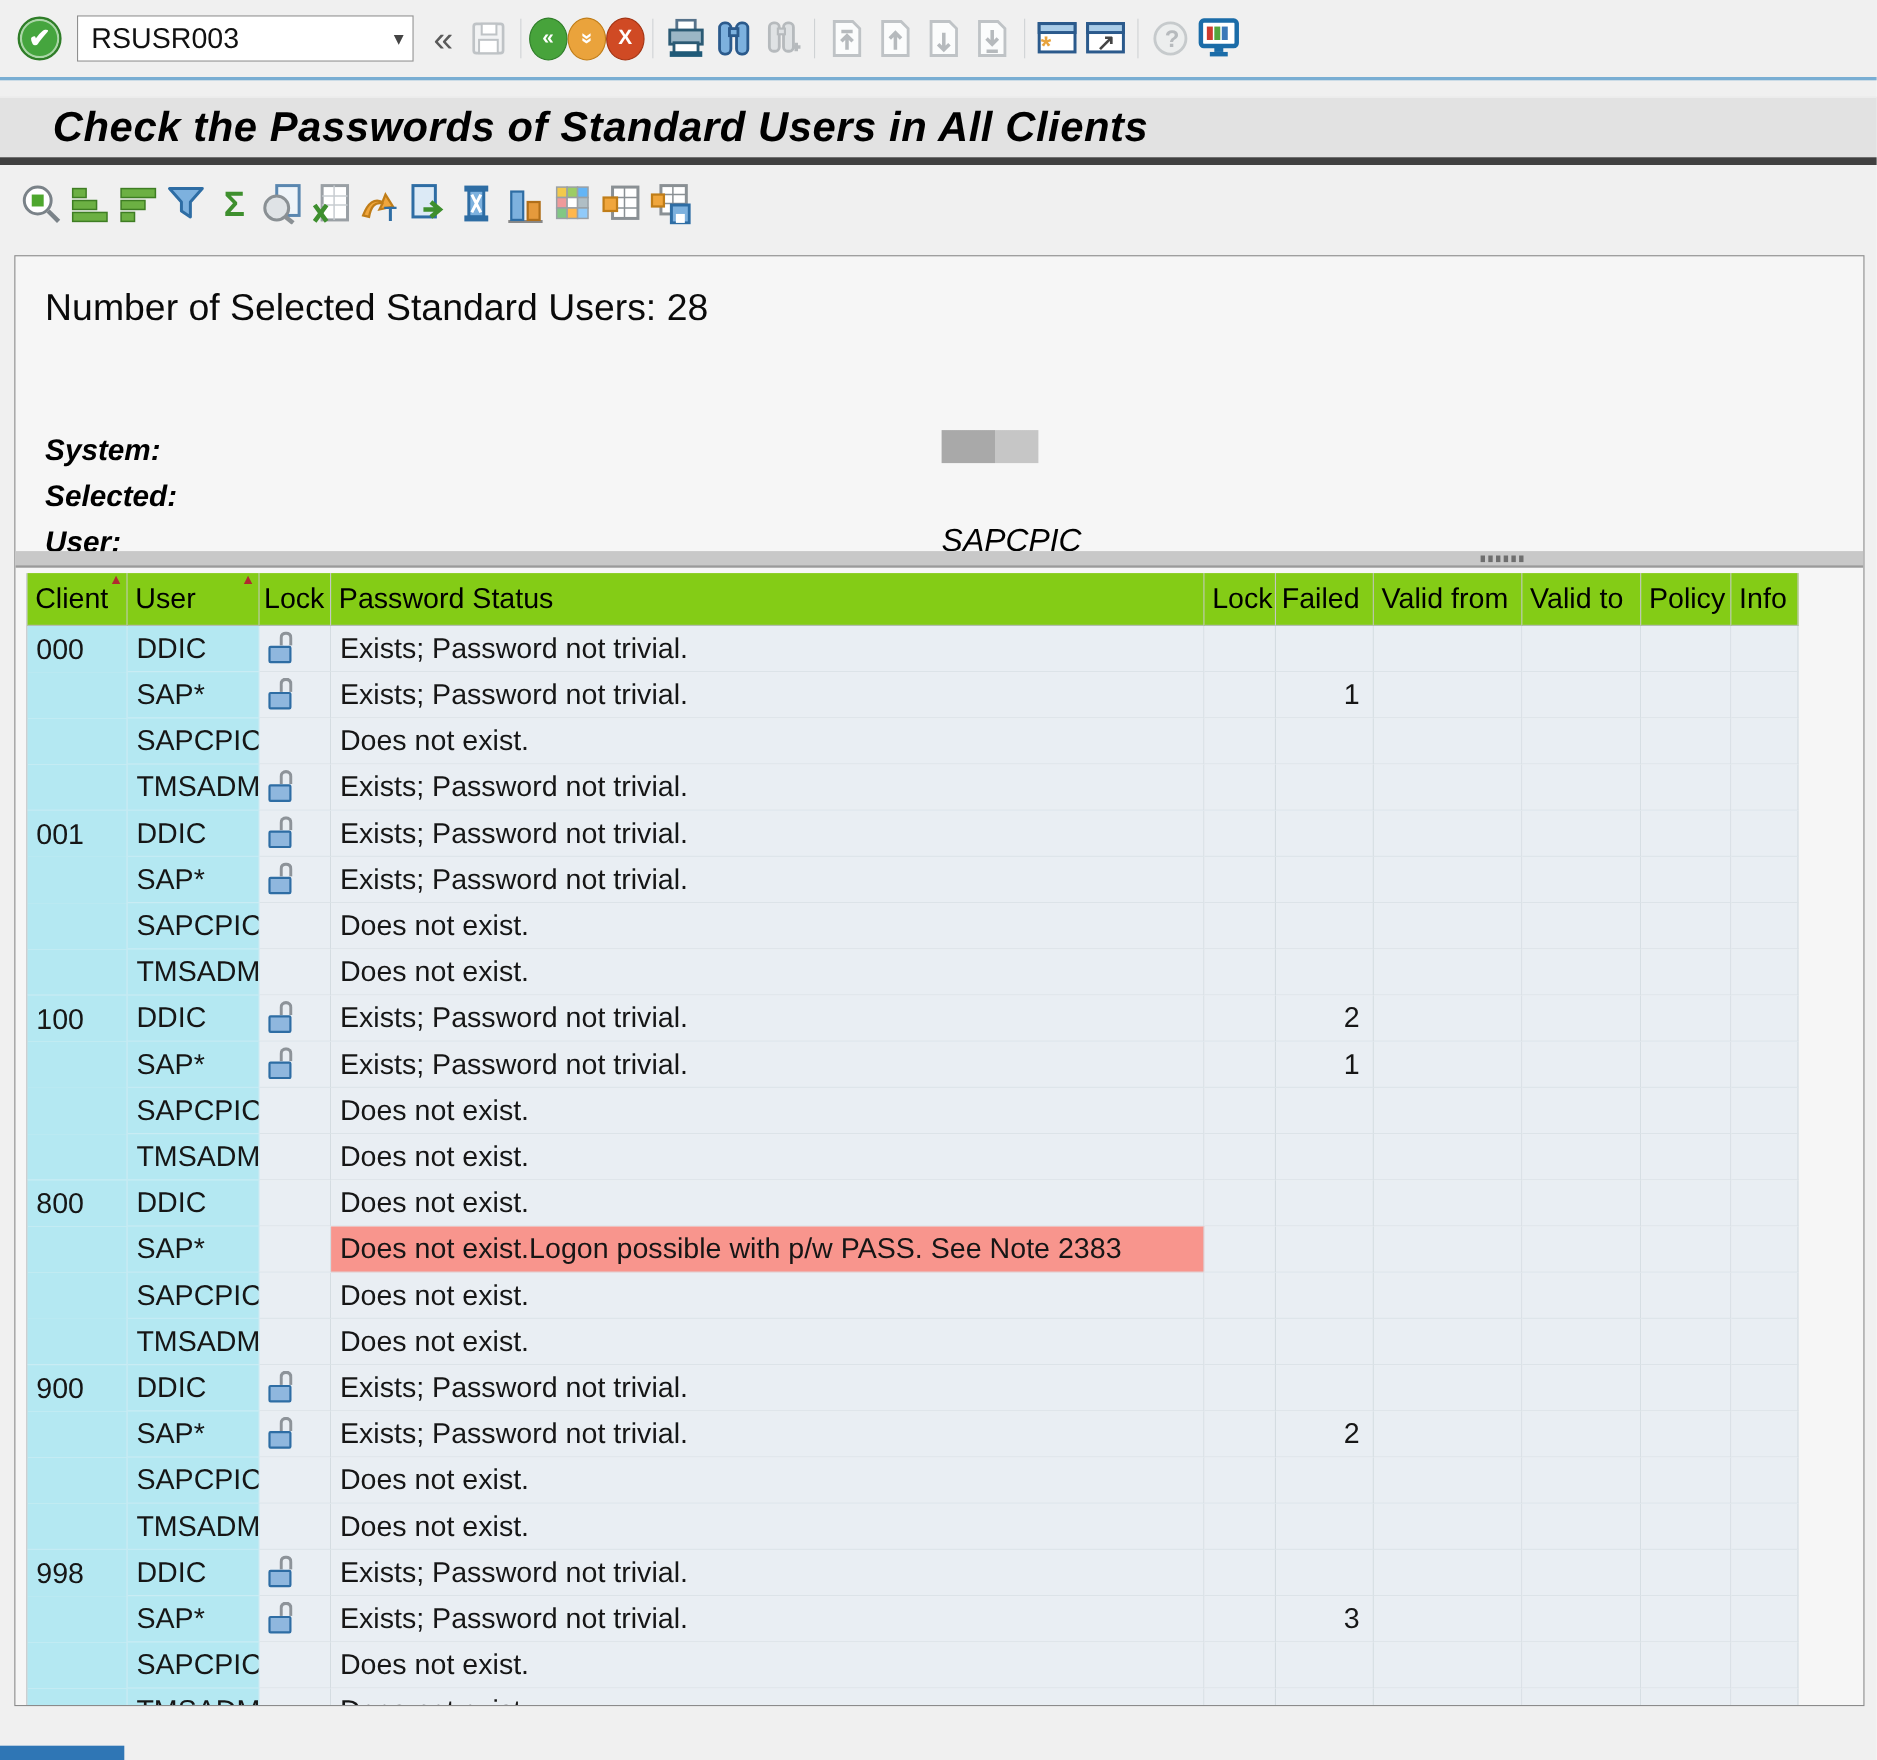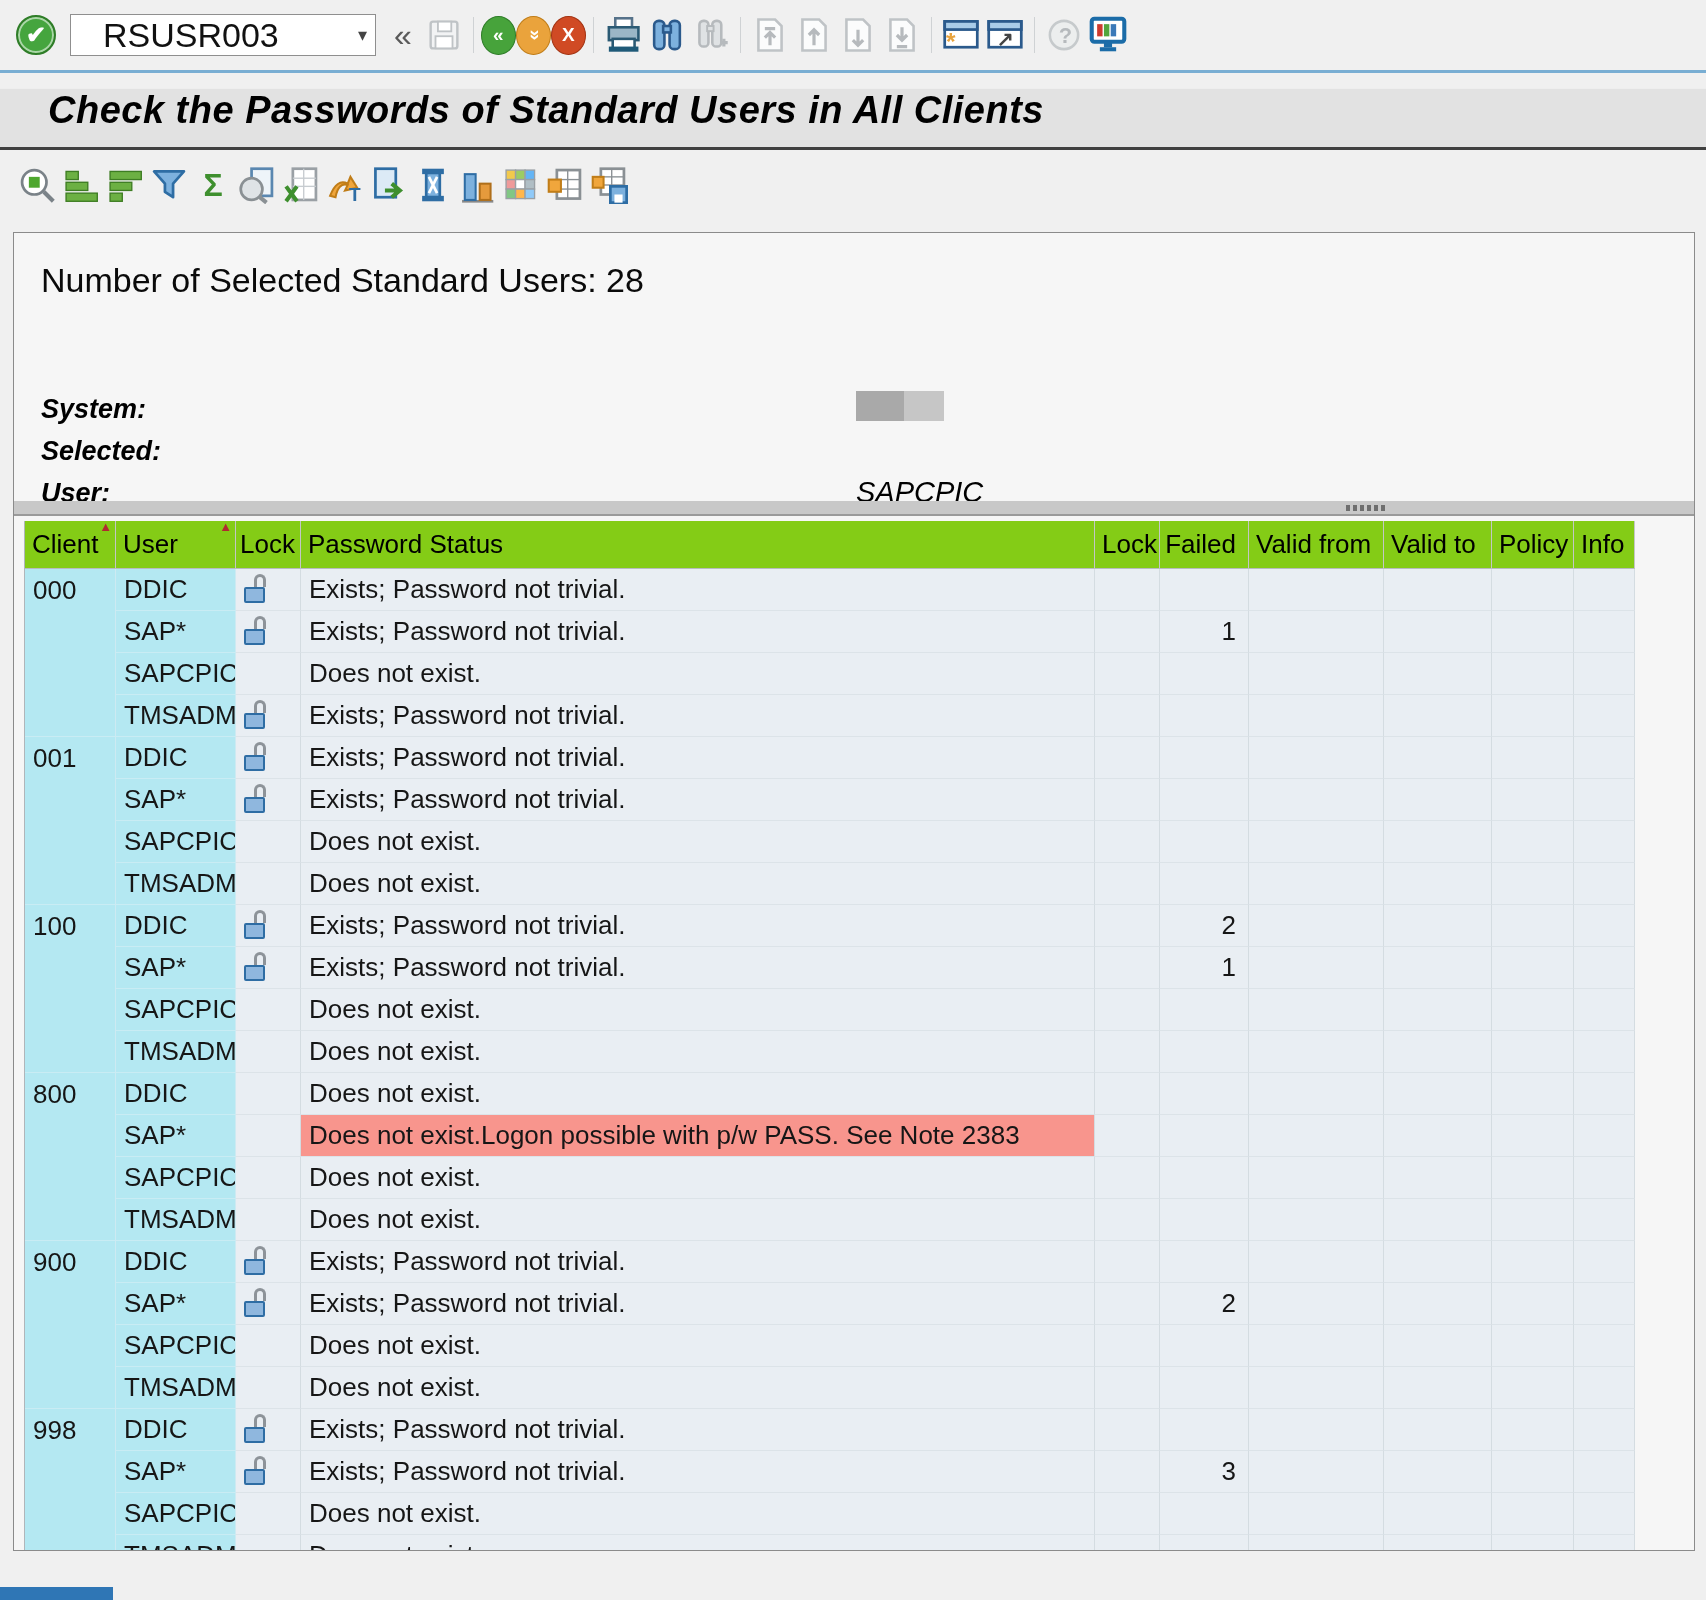--- a/index.html
+++ b/index.html
@@ -8,36 +8,36 @@
   .screen { position:absolute; inset:0; }
 
   
   .std-toolbar { position:absolute; left:0; top:0; width:100%; height:70px;
     display:flex; align-items:center; padding-left:16px; background:#f0f0f0; }
   .enter-btn { width:40px; height:40px; border-radius:50%; background:#45a53e;
     border:2px solid #2f7d28; color:#fff; font-size:24px; font-weight:bold;
     display:flex; align-items:center; justify-content:center; box-shadow:inset 0 0 0 2px rgba(255,255,255,.55); }
   .tx-input { margin-left:14px; width:306px; height:42px; background:#fff; border:1px solid #8f8f8f;
     display:flex; align-items:center; padding:0 8px 0 12px; }
-  .tx-input .txt { flex:1; font-size:34px; color:#111;margin-left:20px; }
+  .tx-input .txt { flex:1; font-size:26px; color:#111; }
   .tx-input .chev { font-size:18px; color:#444; }
   .collapse { margin:0 10px 0 18px; font-size:32px; color:#5a5a5a; line-height:1; }
   .tbicon { width:38px; height:38px; display:flex; align-items:center; justify-content:center; margin:0 3px; }
   .tb-divider { width:1px; height:36px; background:#cfd2d4; margin:0 7px; }
   .ellipse { width:35px; height:39px; border-radius:50%; display:flex; align-items:center; justify-content:center;
     color:#fff; font-weight:bold; font-size:19px; }
   .ellipse.back { background:#47a33b; border:1px solid #2e7d28; }
   .ellipse.up { background:#eaa33c; border:1px solid #c07d18; }
   .ellipse.cancel { background:#d04a24; border:1px solid #a33312; }
   .ellipse .rot { display:inline-block; transform:rotate(-90deg); }
   .blue-rule { position:absolute; left:0; top:70px; width:100%; height:3px; background:#79aed3; }
 
   
   .title-band { position:absolute; left:0; top:88px; width:100%; height:62px; background:#e2e2e2;
-    border-top:1px solid #eeeeee; border-bottom:3px solid #404040; display:flex; }
+    border-top:1px solid #eeeeee; border-bottom:7px solid #404040; display:flex; align-items:center; }
   .title-band span { font-size:38px; font-weight:bold; font-style:italic; color:#000; margin-left:48px; letter-spacing:.5px; }
 
   
   .alv-toolbar { position:absolute; left:0; top:160px; width:100%; height:50px;
     display:flex; align-items:center; padding-left:18px; }
   .alvicon { width:38px; height:40px; display:flex; align-items:center; justify-content:center; margin-right:6px; }
   .sum-glyph { font-size:32px; font-weight:bold; color:#3e8f2e; }
 
   
   .container { position:absolute; left:13px; top:232px; width:1682px; height:1319px;

